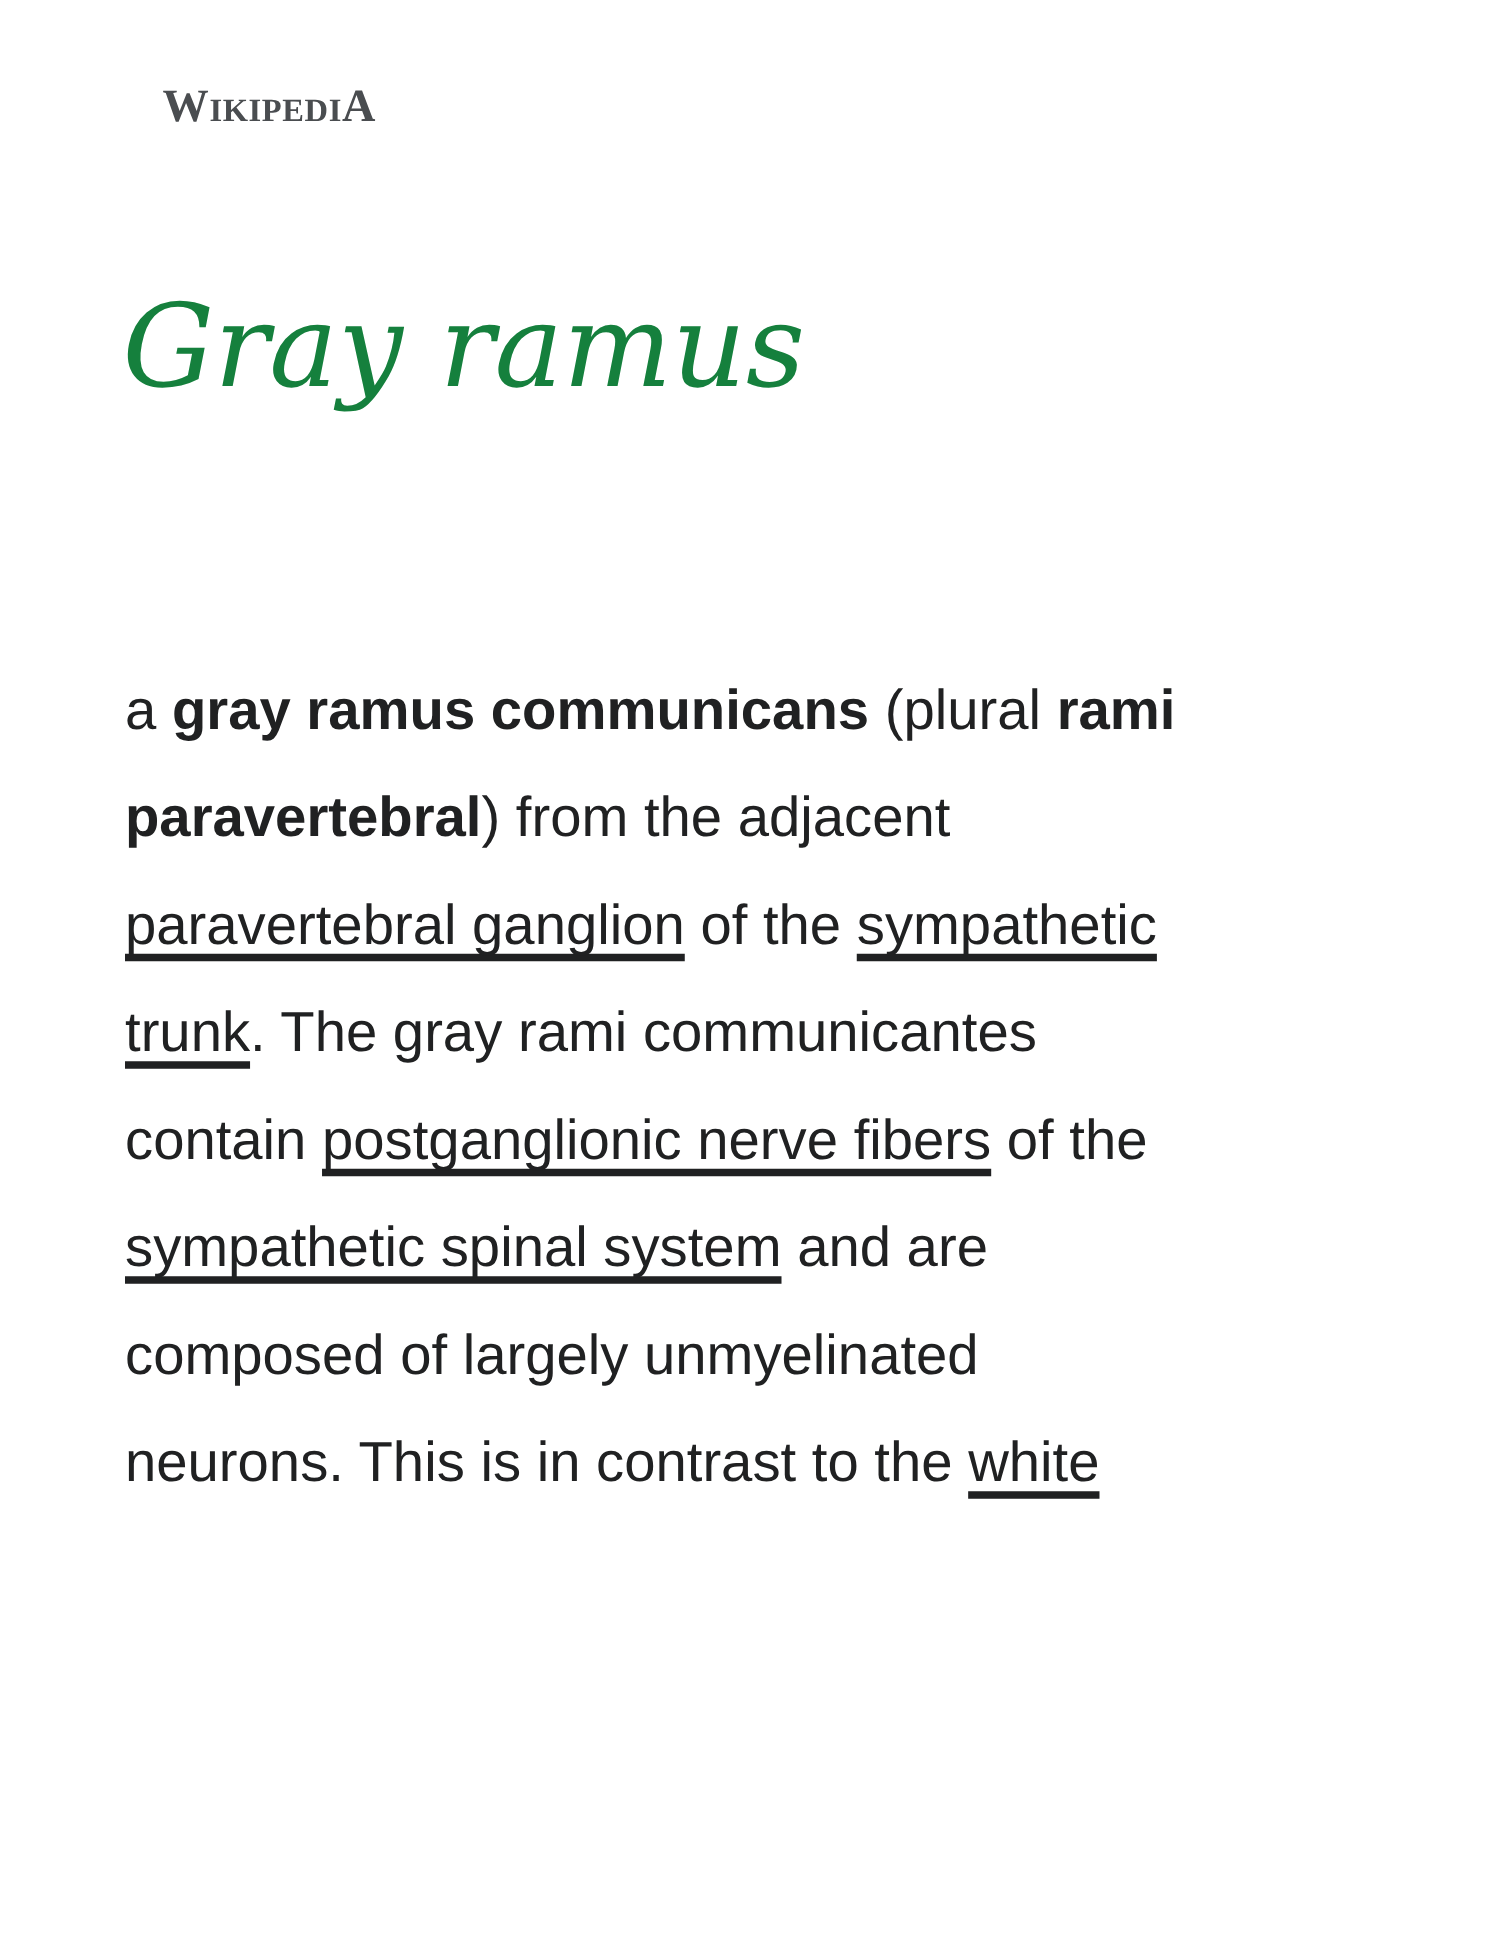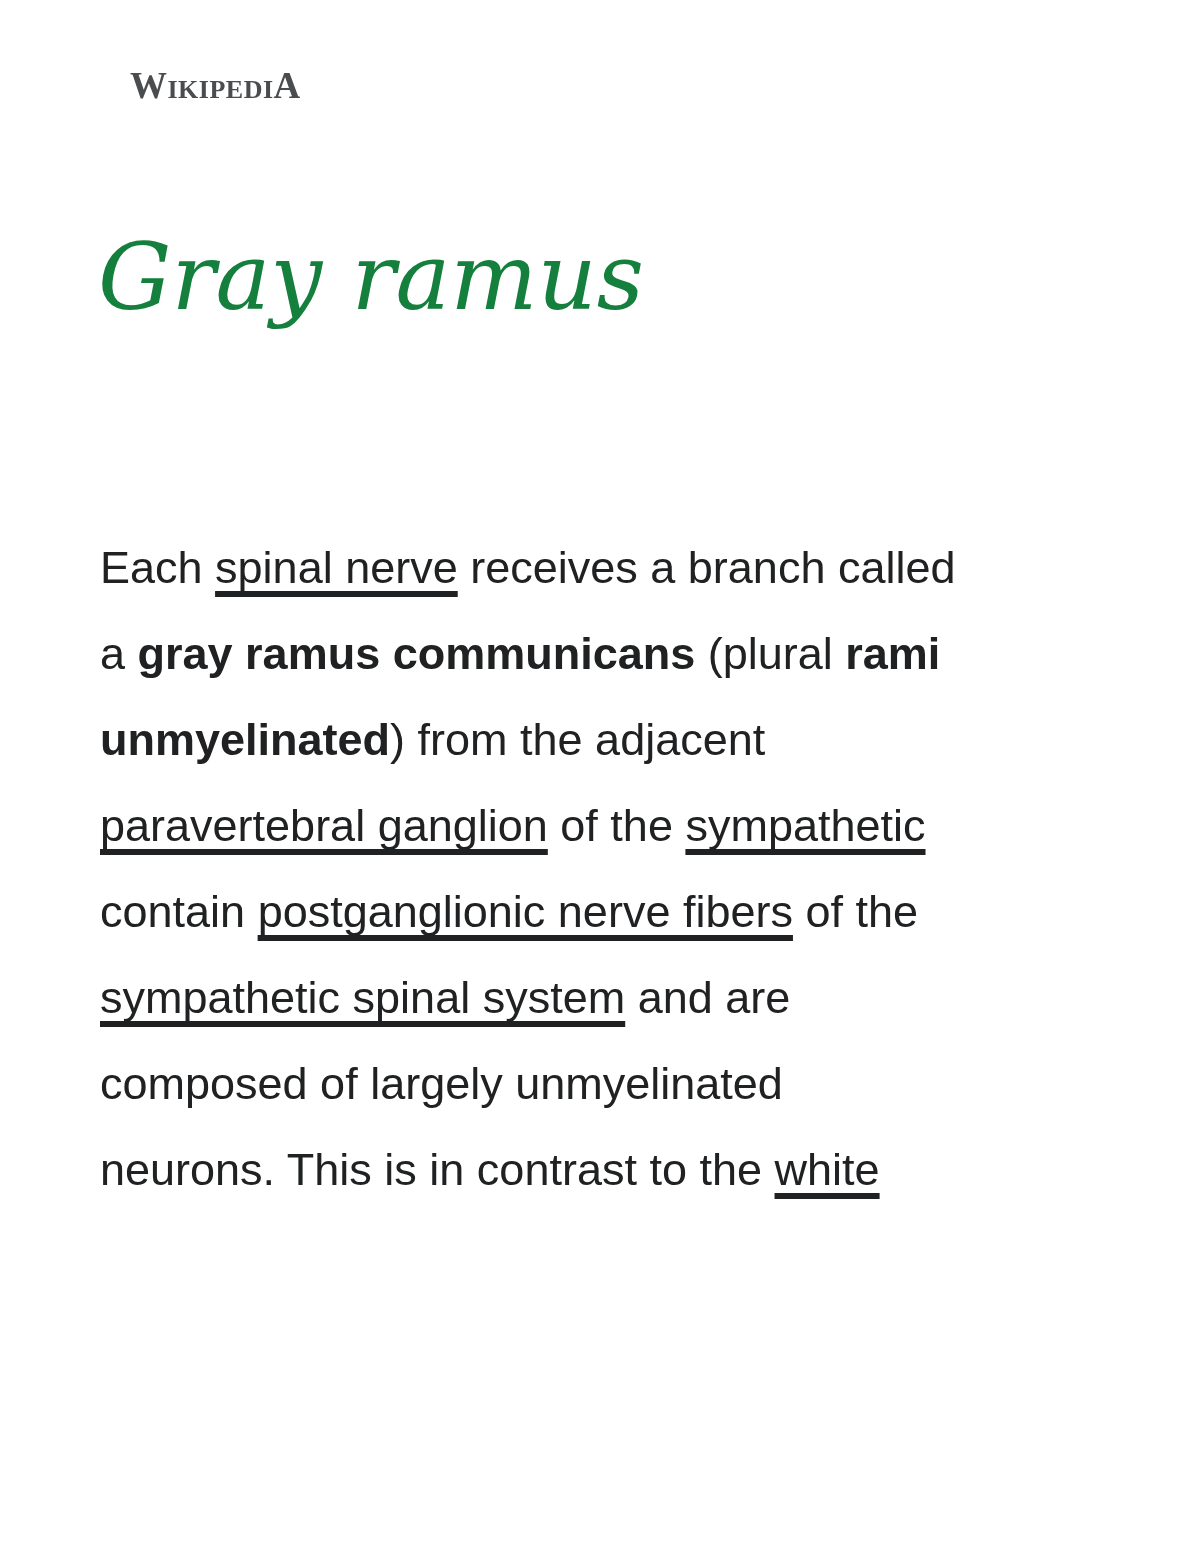--- a/index.html
+++ b/index.html
@@ -63,23 +63,23 @@
 
 <div class="page">
 
   <a class="logo">WikipediA</a>
 
   <h1 class="title">
       <span class="title-line">Gray ramus</span>
     </h1>
 
   <p class="intro">
-      <span class="line"><span>Each </span><a class="wikilink">spinal nerve</a><span> receives a branch called</span></span>
       <span class="line"><span>a </span><span class="b">gray ramus communicans</span><span> (plural </span><span class="b">rami</span></span>
-      <span class="line"><span class="b">unmyelinated</span><span>) from the adjacent</span></span>
+      <span class="line"><span class="b">paravertebral</span><span>) from the adjacent</span></span>
       <span class="line"><a class="wikilink">paravertebral ganglion</a><span> of the </span><a class="wikilink">sympathetic</a></span>
+      <span class="line"><a class="wikilink">trunk</a><span>. The gray rami communicantes</span></span>
       <span class="line"><span>contain </span><a class="wikilink">postganglionic nerve fibers</a><span> of the</span></span>
       <span class="line"><a class="wikilink">sympathetic spinal system</a><span> and are</span></span>
       <span class="line"><span>composed of largely unmyelinated</span></span>
       <span class="line"><span>neurons. This is in contrast to the </span><a class="wikilink">white</a></span>
     </p>
 
 </div>
 
 </body></html>

